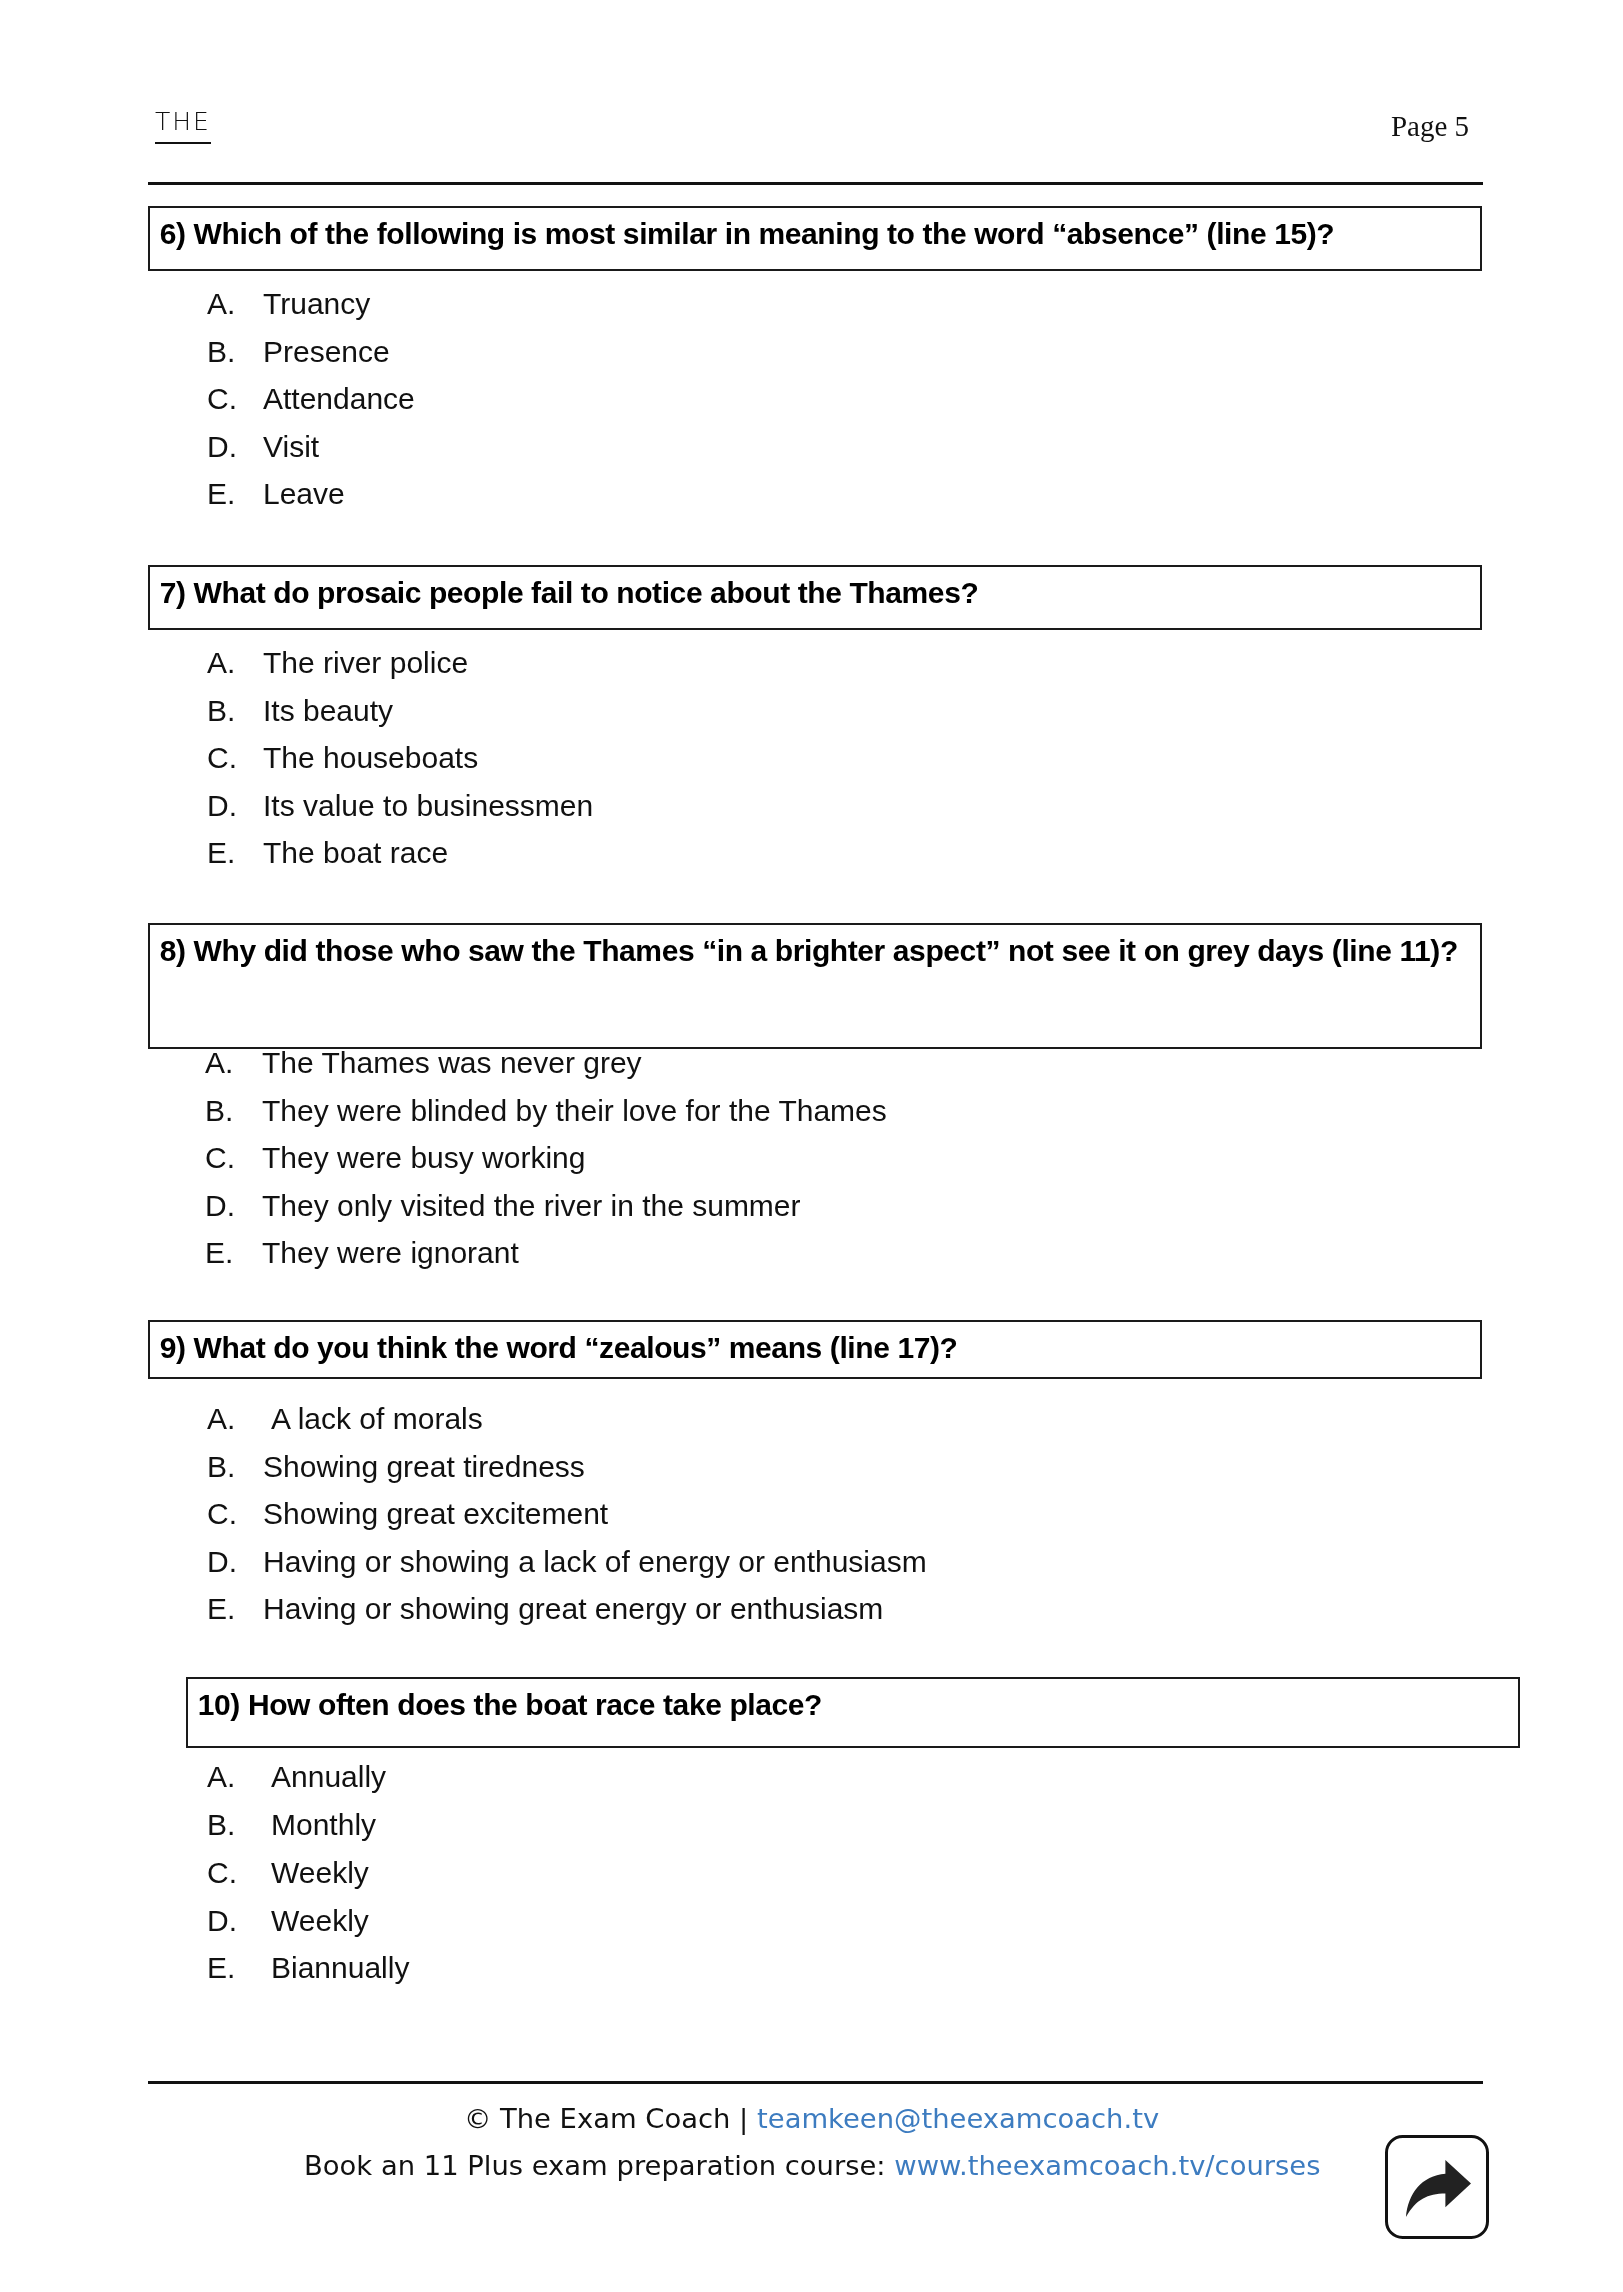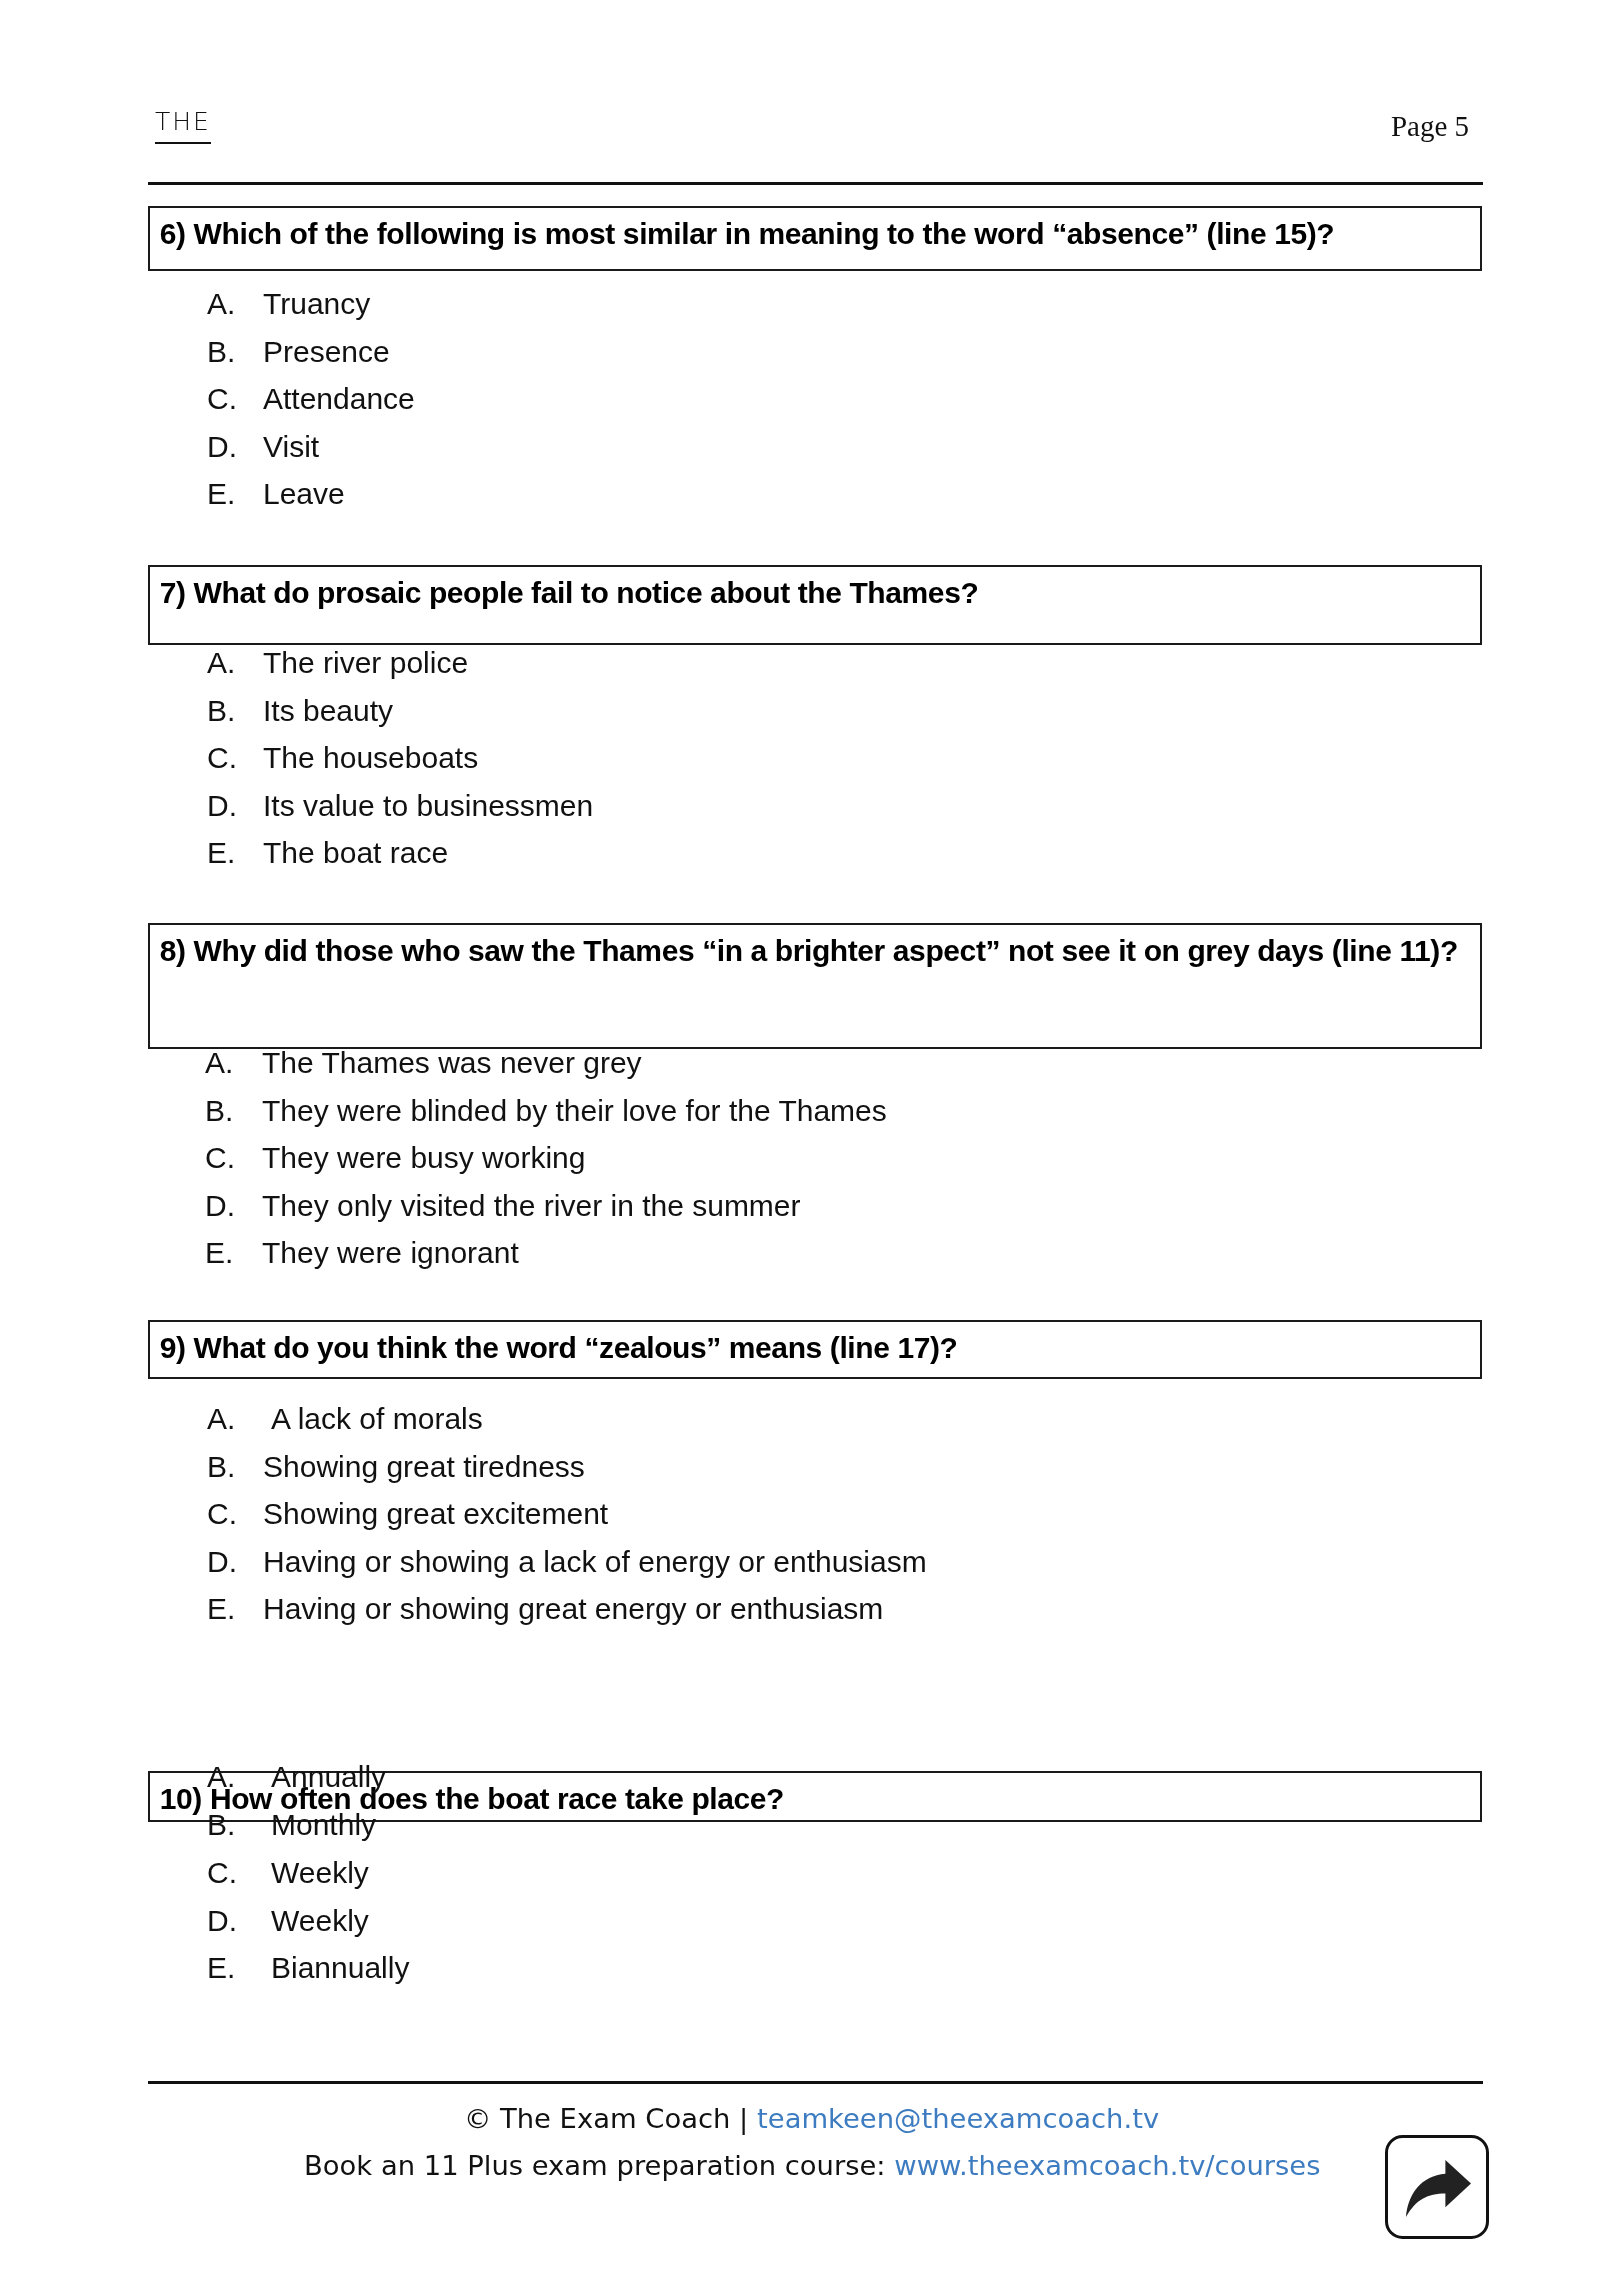--- a/index.html
+++ b/index.html
@@ -49,21 +49,21 @@
   <div class="abs opt" style="top:425px;">
       <span class="l">D.</span>
       <span class="t" style="left:56px">Visit</span>
     </div>
   <div class="abs opt" style="top:472px;">
       <span class="l">E.</span>
       <span class="t" style="left:56px">Leave</span>
     </div>
 </div>
 
-<div class="abs qbox" style="top:565px;height:80px;">
+<div class="abs qbox" style="top:565px;height:65px;">
   <span>7) What do prosaic people fail to notice about the Thames?</span>
 </div>
 <div class="abs" style="left:207px;top:0;">
   <div class="abs opt" style="top:641px;">
       <span class="l">A.</span>
       <span class="t" style="left:56px">The river police</span>
     </div>
   <div class="abs opt" style="top:689px;">
       <span class="l">B.</span>
       <span class="t" style="left:56px">Its beauty</span>
@@ -127,21 +127,21 @@
   <div class="abs opt" style="top:1540px;">
       <span class="l">D.</span>
       <span class="t" style="left:56px">Having or showing a lack of energy or enthusiasm</span>
     </div>
   <div class="abs opt" style="top:1587px;">
       <span class="l">E.</span>
       <span class="t" style="left:56px">Having or showing great energy or enthusiasm</span>
     </div>
 </div>
 
-<div class="abs qbox" style="top:1771px;height:51px;">
+<div class="abs qbox" style="top:1677px;height:71px;margin-left:38px;">
   <span>10) How often does the boat race take place?</span>
 </div>
 <div class="abs" style="left:207px;top:0;">
   <div class="abs opt" style="top:1755px;">
       <span class="l">A.</span>
       <span class="t" style="left:64px">Annually</span>
     </div>
   <div class="abs opt" style="top:1803px;">
       <span class="l">B.</span>
       <span class="t" style="left:64px">Monthly</span>

